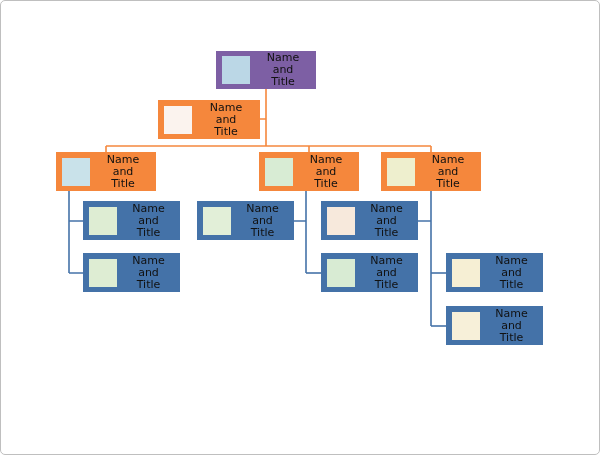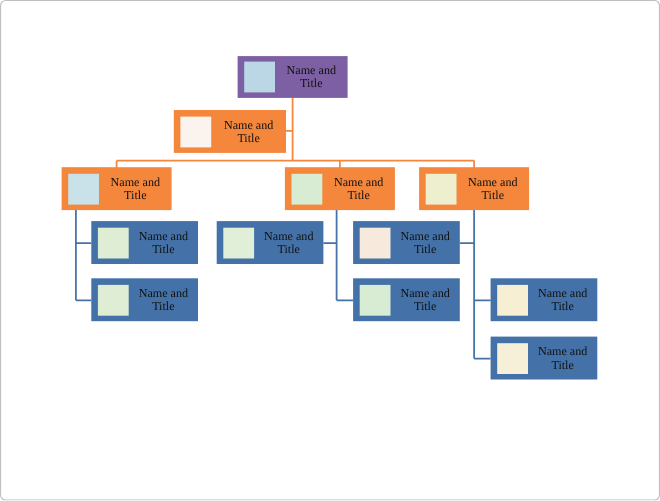--- a/index.html
+++ b/index.html
@@ -27,21 +27,20 @@
   .thumb{
     flex:0 0 28px;height:28px;width:28px;
     margin-left:6px;
     display:block;
   }
   .label{
     flex:1;
     text-align:center;
     font-size:11px;line-height:12px;
     color:var(--c-text,#111);
-    font-family:Liberation Serif, serif;
   }
   .label span{display:block;width:46px;margin:0 auto;}
   
   #n0{left:215px;top:50px;width:100px;height:38px;}
   #n1{left:157px;top:99px;width:102px;height:39px;}
   #n2{left:55px;top:151px;width:100px;height:39px;}
   #n3{left:258px;top:151px;width:100px;height:39px;}
   #n4{left:380px;top:151px;width:100px;height:39px;}
   #n5{left:82px;top:200px;width:97px;height:39px;}
   #n6{left:82px;top:252px;width:97px;height:39px;}

